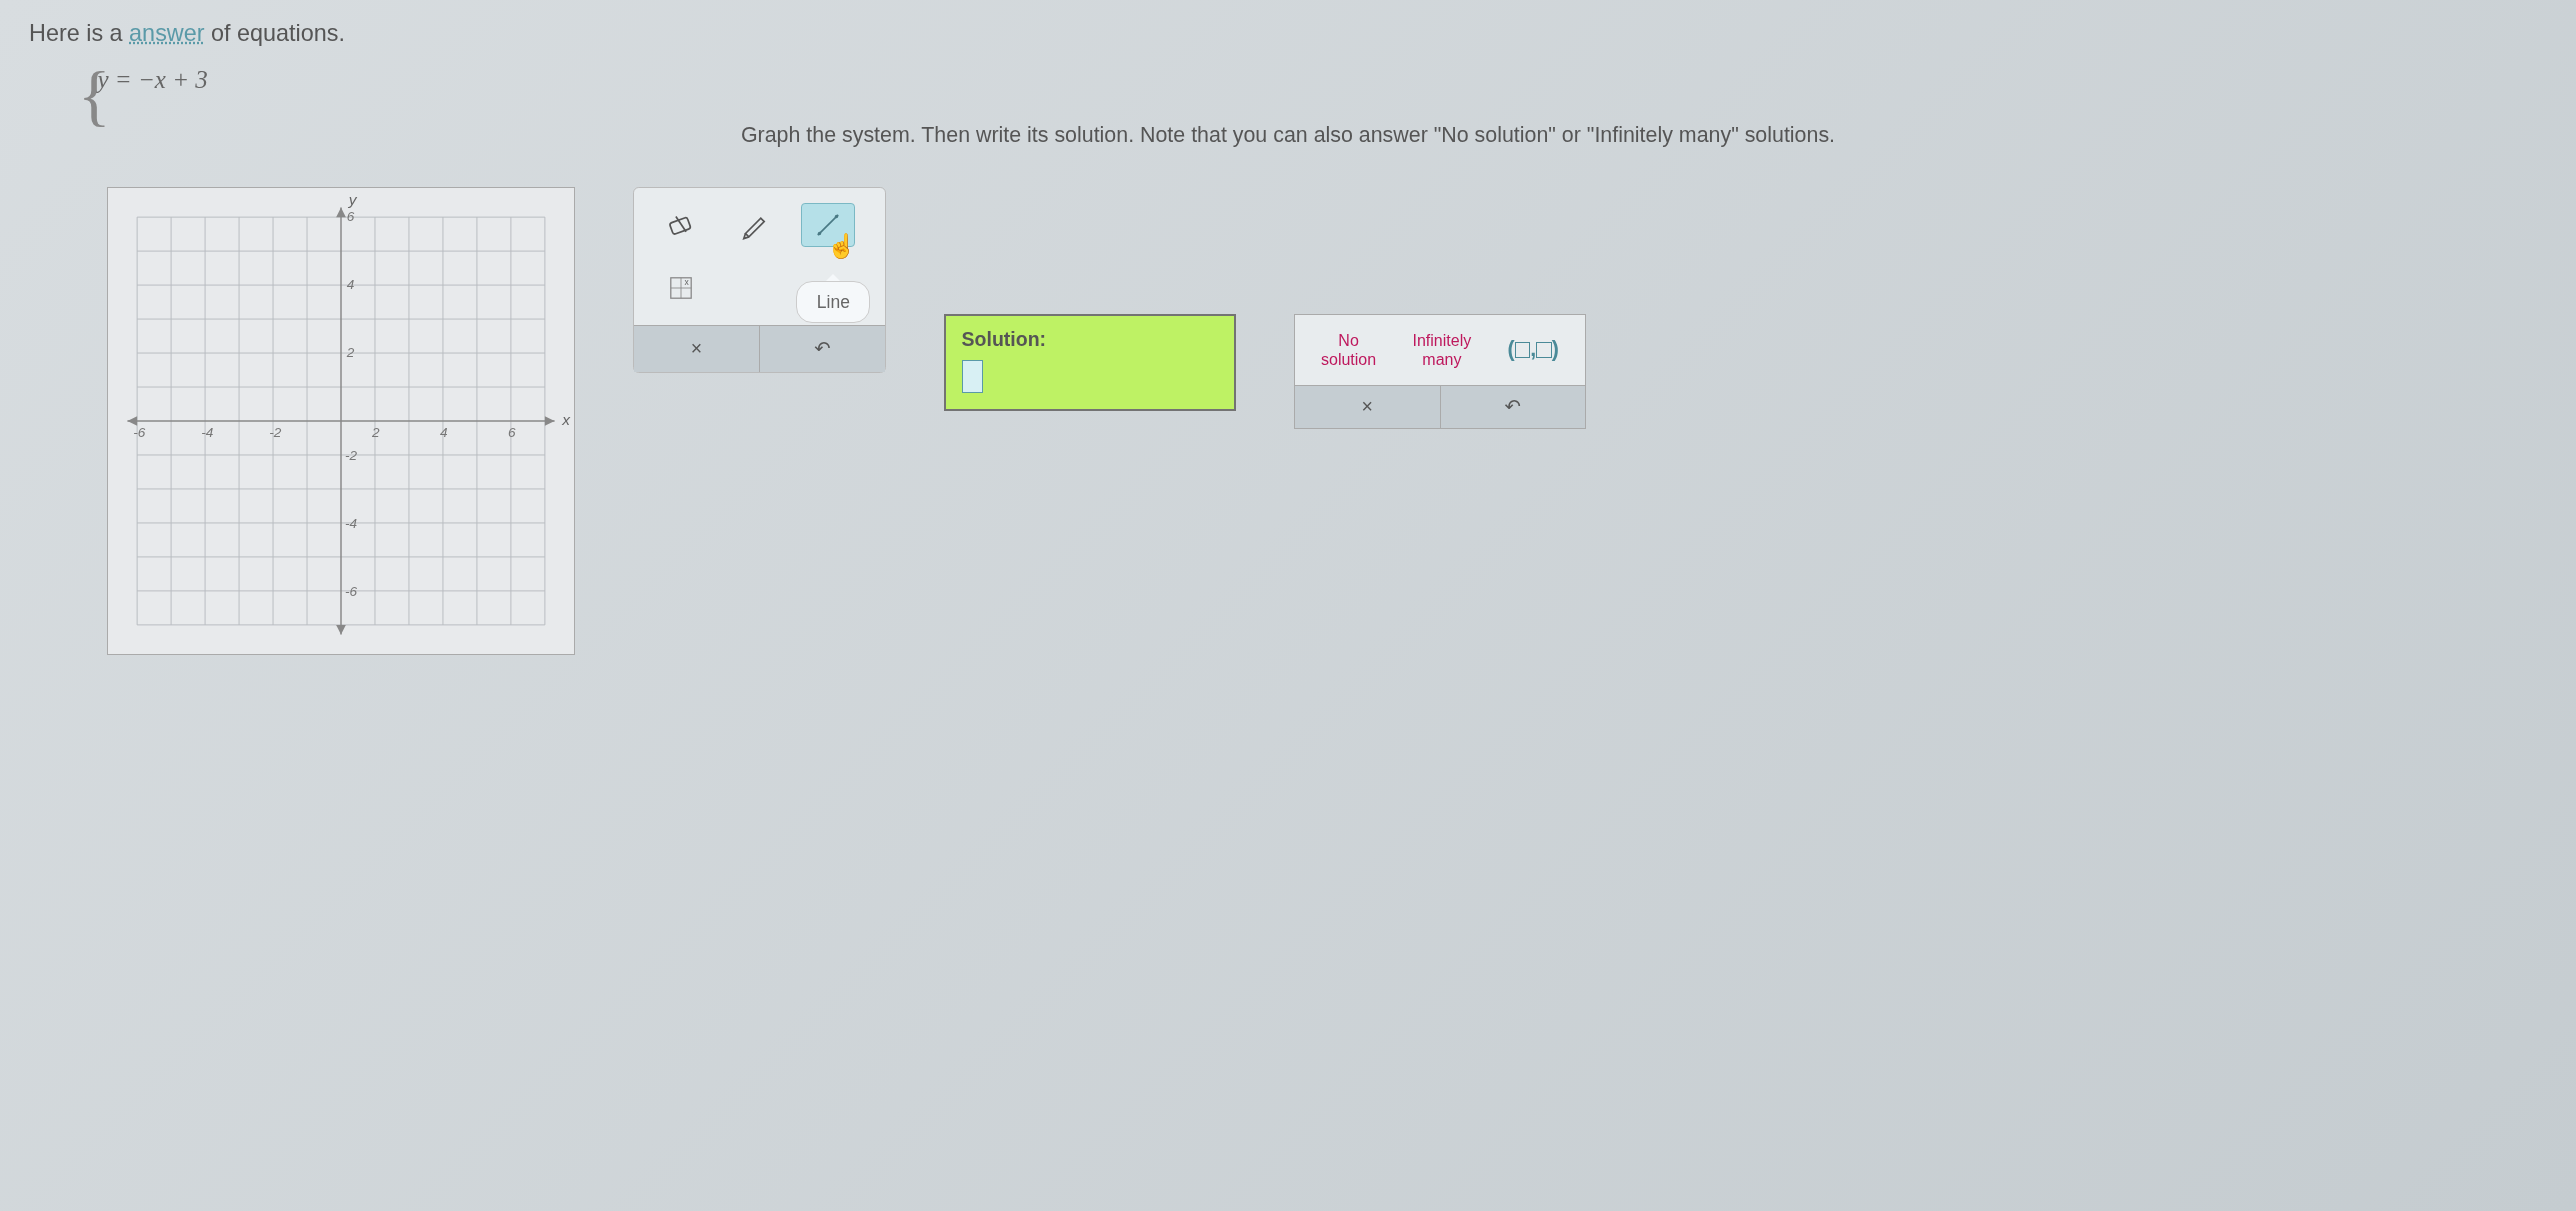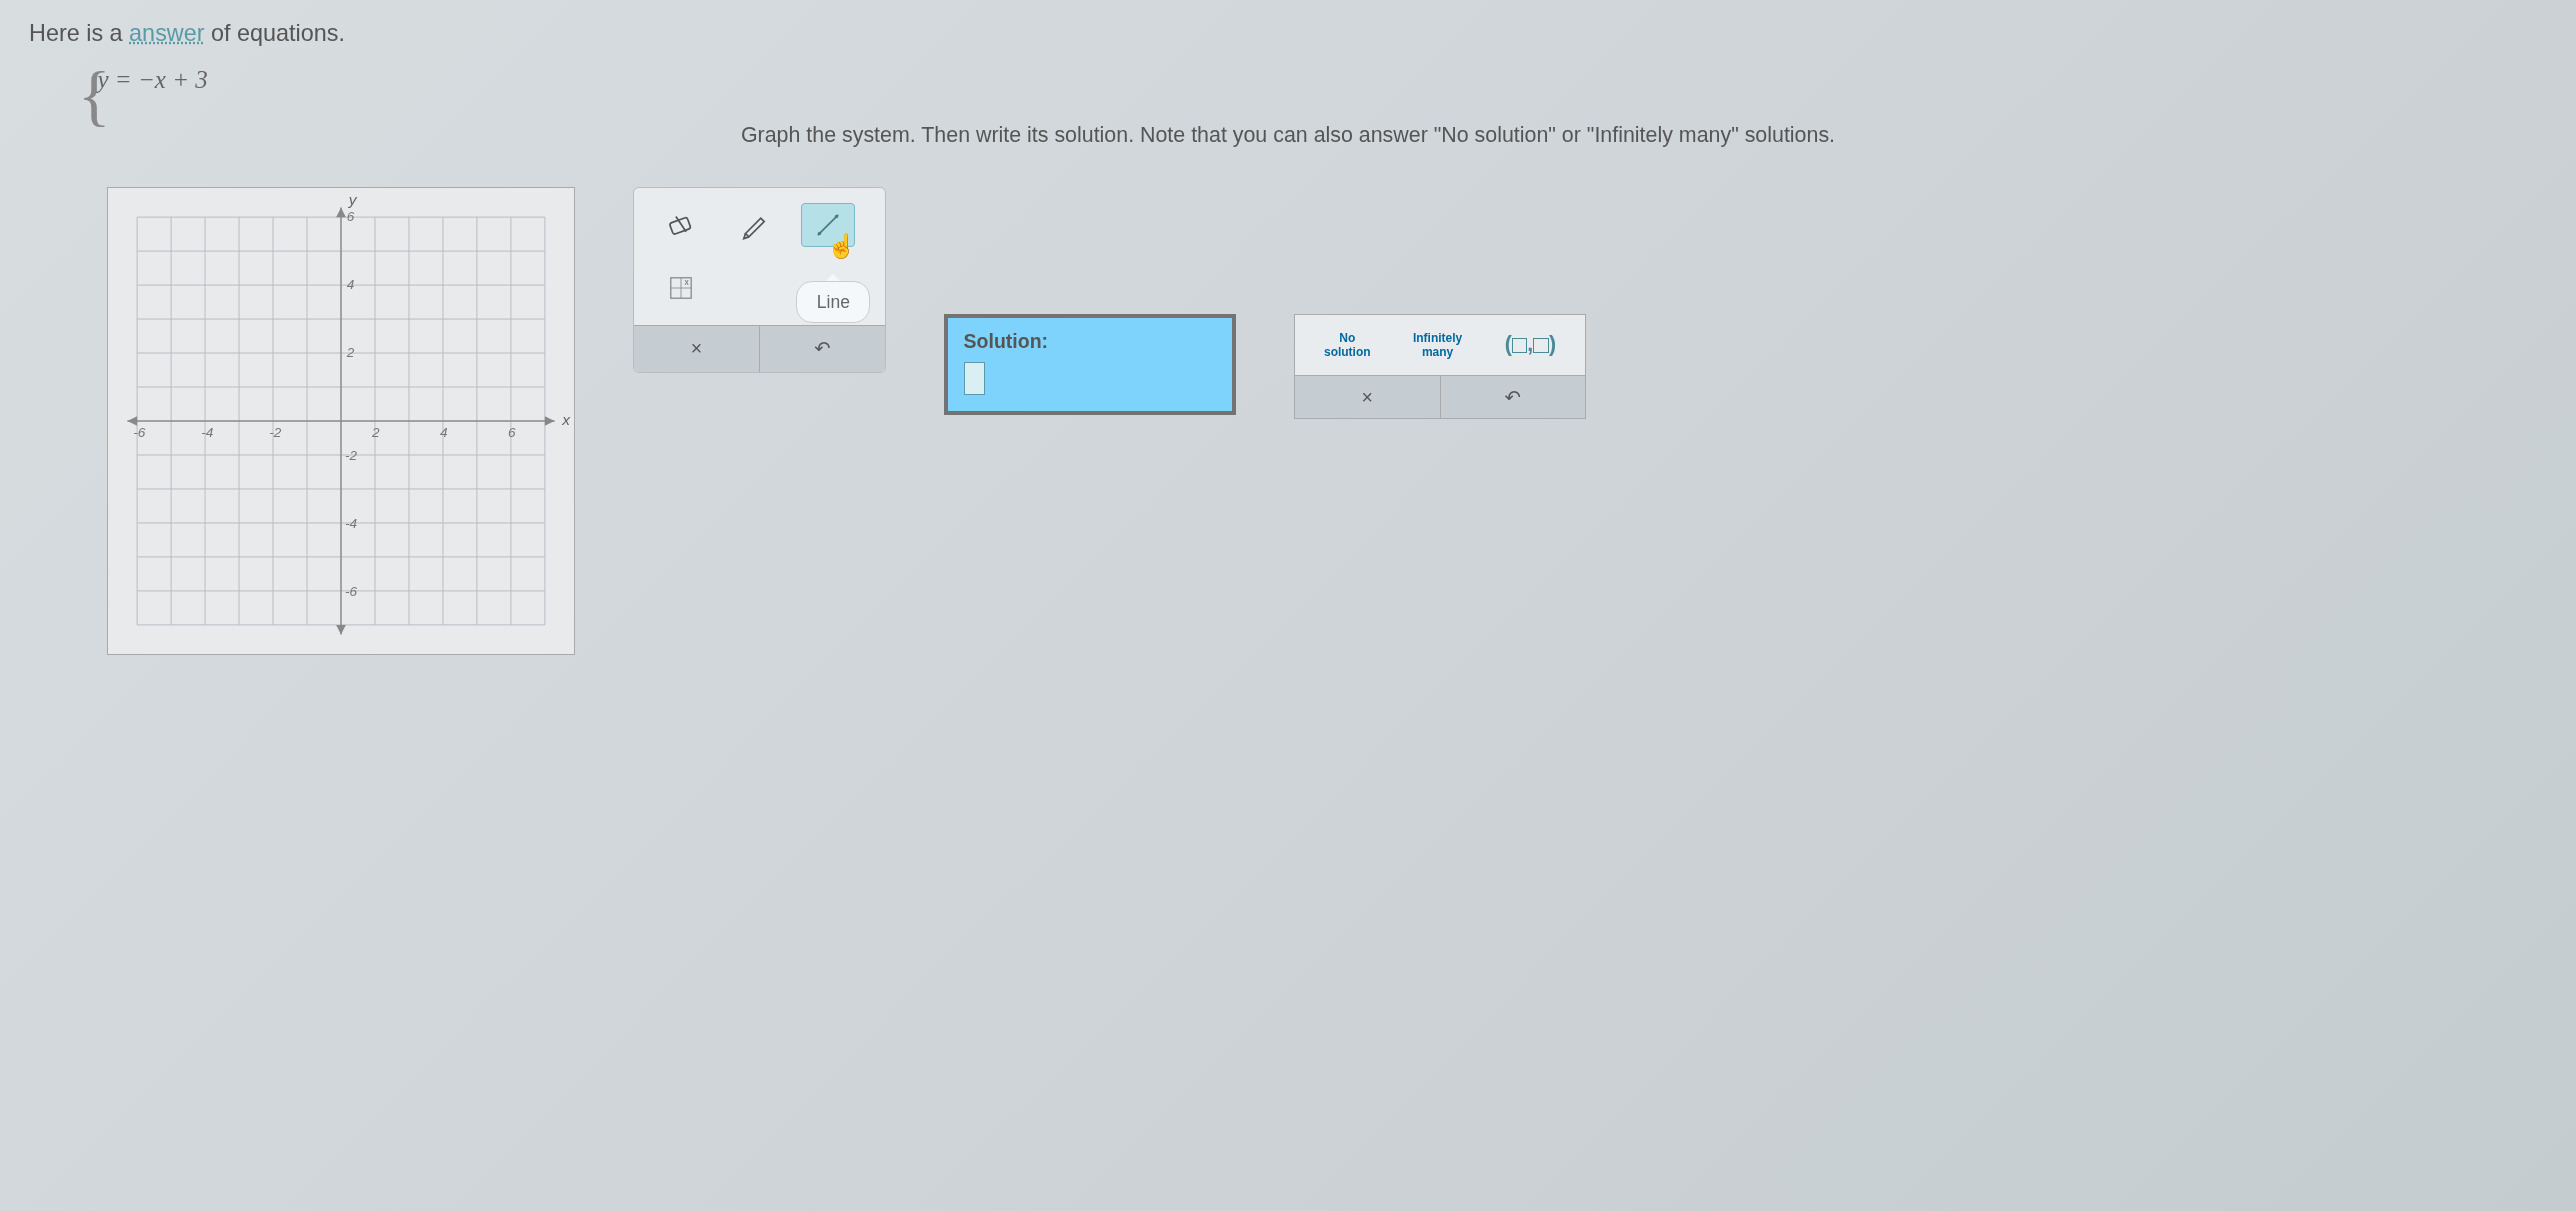--- a/index.html
+++ b/index.html
@@ -115,22 +115,22 @@
       text-align: center;
       font-size: 19.5px;
       color: #555;
       cursor: pointer;
       border-right: 1px solid #aaa;
     }
     .action-btn:last-child { border-right: none; }
 
     .solution-panel {
       width: 292px;
-      border: 4px solid #737373;
-      background: #7dd3fc;
+      border: 2px solid #737373;
+      background: #bef264;
       padding: 11.7px 15.6px;
       margin-top: 127px;
     }
     .solution-label { font-size: 19.5px; font-weight: bold; color: #555; margin-bottom: 9.7px; }
     .solution-input {
       width: 21.4px;
       height: 33px;
       border: 1.9px solid #5a9aa8;
       background: #d8f0f4;
       display: inline-block;
@@ -143,26 +143,25 @@
       margin-top: 127px;
     }
     .options-row {
       display: flex;
       align-items: center;
       justify-content: space-around;
       padding: 11.7px 7.8px;
     }
     .opt-btn {
       text-align: center;
-      font-size: 12px;
-      color: #0369a1;
+      font-size: 16px;
+      color: #be185d;
       cursor: pointer;
       line-height: 1.2;
       padding: 3.9px 7.8px;
-      font-weight: bold;
     }
     .coord-btn {
       font-size: 21.4px;
       color: #4a8a98;
       font-weight: bold;
     }
     .coord-box {
       display: inline-block;
       width: 15.6px;
       height: 15.6px;

